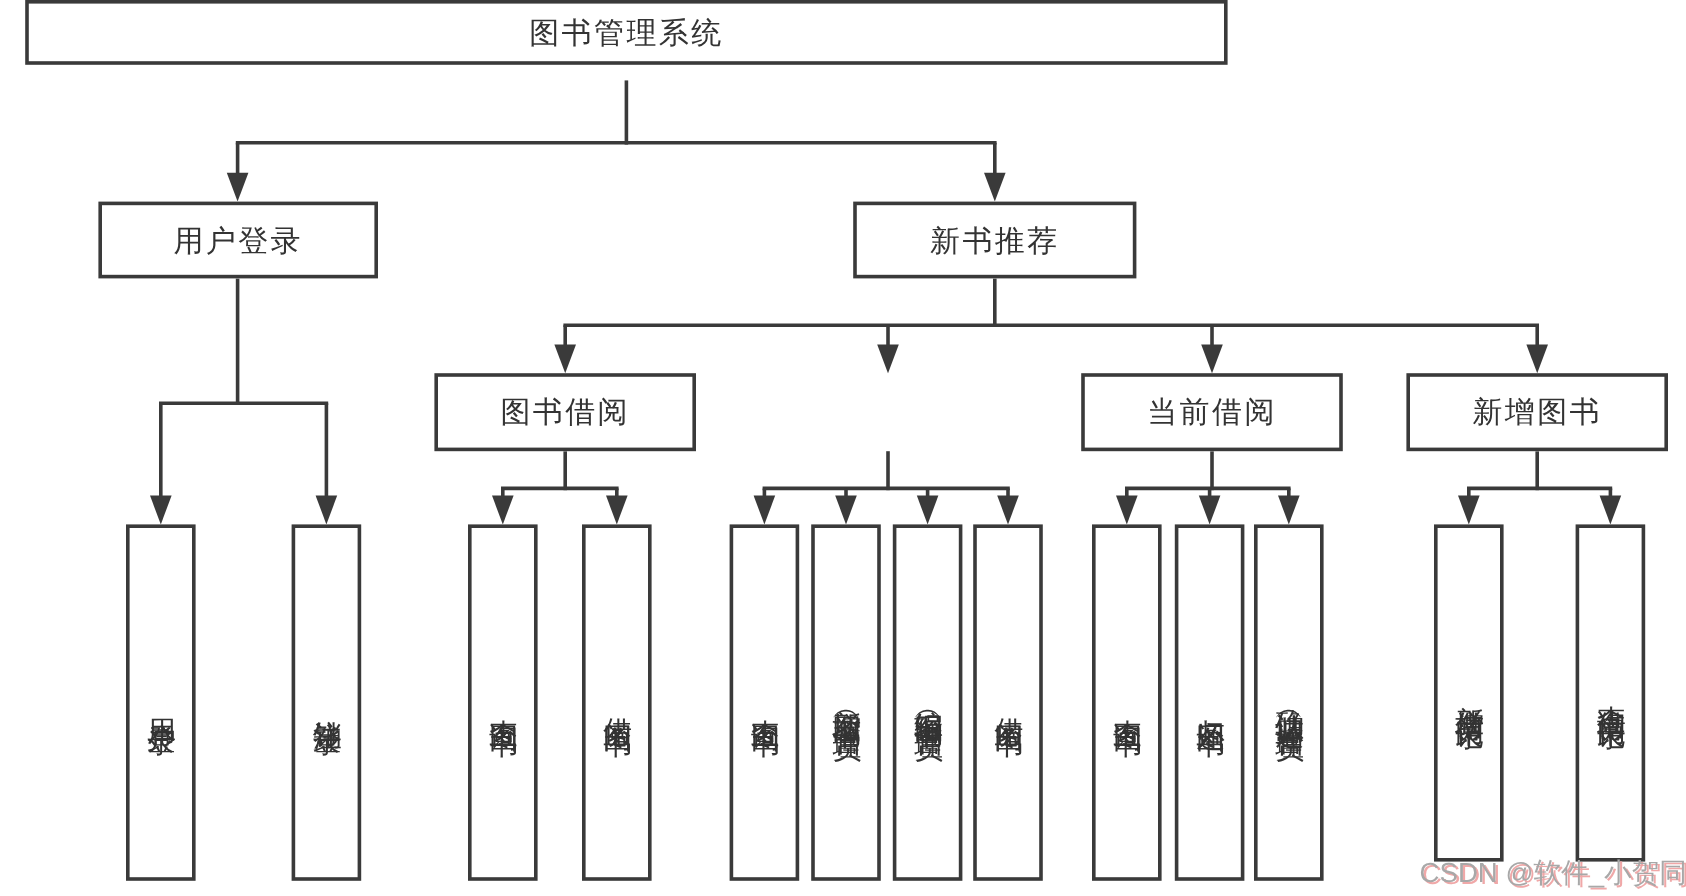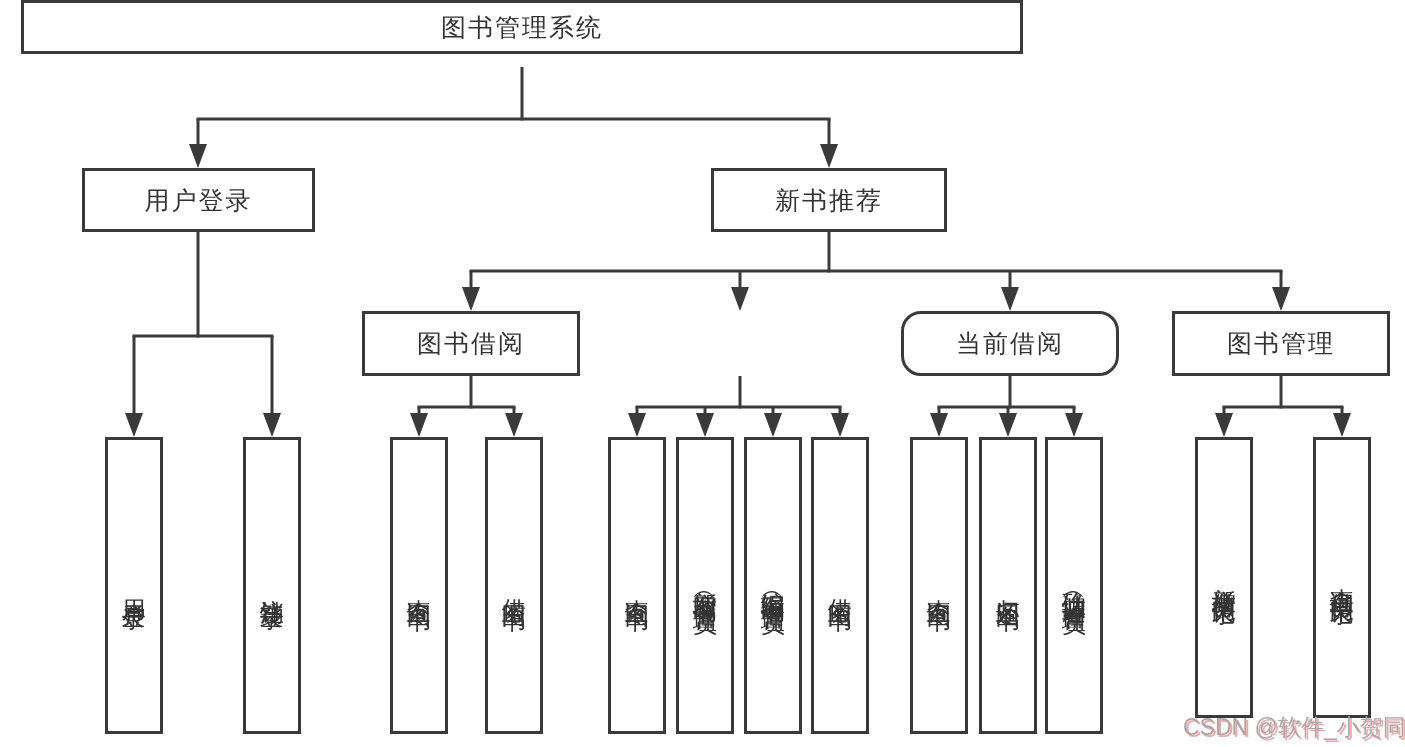--- a/index.html
+++ b/index.html
@@ -129,25 +129,25 @@
   <div class="node h-node" style="left:82px;top:168px;width:233px;height:64px;">
     <span>用户登录</span>
   </div>
   <div class="node h-node" style="left:711px;top:168px;width:236px;height:64px;">
     <span>新书推荐</span>
   </div>
 
   <div class="node h-node" style="left:362px;top:311px;width:218px;height:65px;">
     <span>图书借阅</span>
   </div>
-  <div class="node h-node" style="left:901px;top:311px;width:218px;height:65px;border-radius:20px;">
+  <div class="node h-node" style="left:901px;top:311px;width:218px;height:65px;">
     <span>当前借阅</span>
   </div>
   <div class="node h-node" style="left:1172px;top:311px;width:218px;height:65px;">
-    <span>图书管理</span>
+    <span>新增图书</span>
   </div>
 
   <div class="node v-node" style="left:105px;top:437px;width:58px;height:297px;">
     <span>用户登录</span>
   </div>
   <div class="node v-node" style="left:243px;top:437px;width:58px;height:297px;">
     <span>注销登录</span>
   </div>
 
   <div class="node v-node" style="left:390px;top:437px;width:58px;height:297px;">

